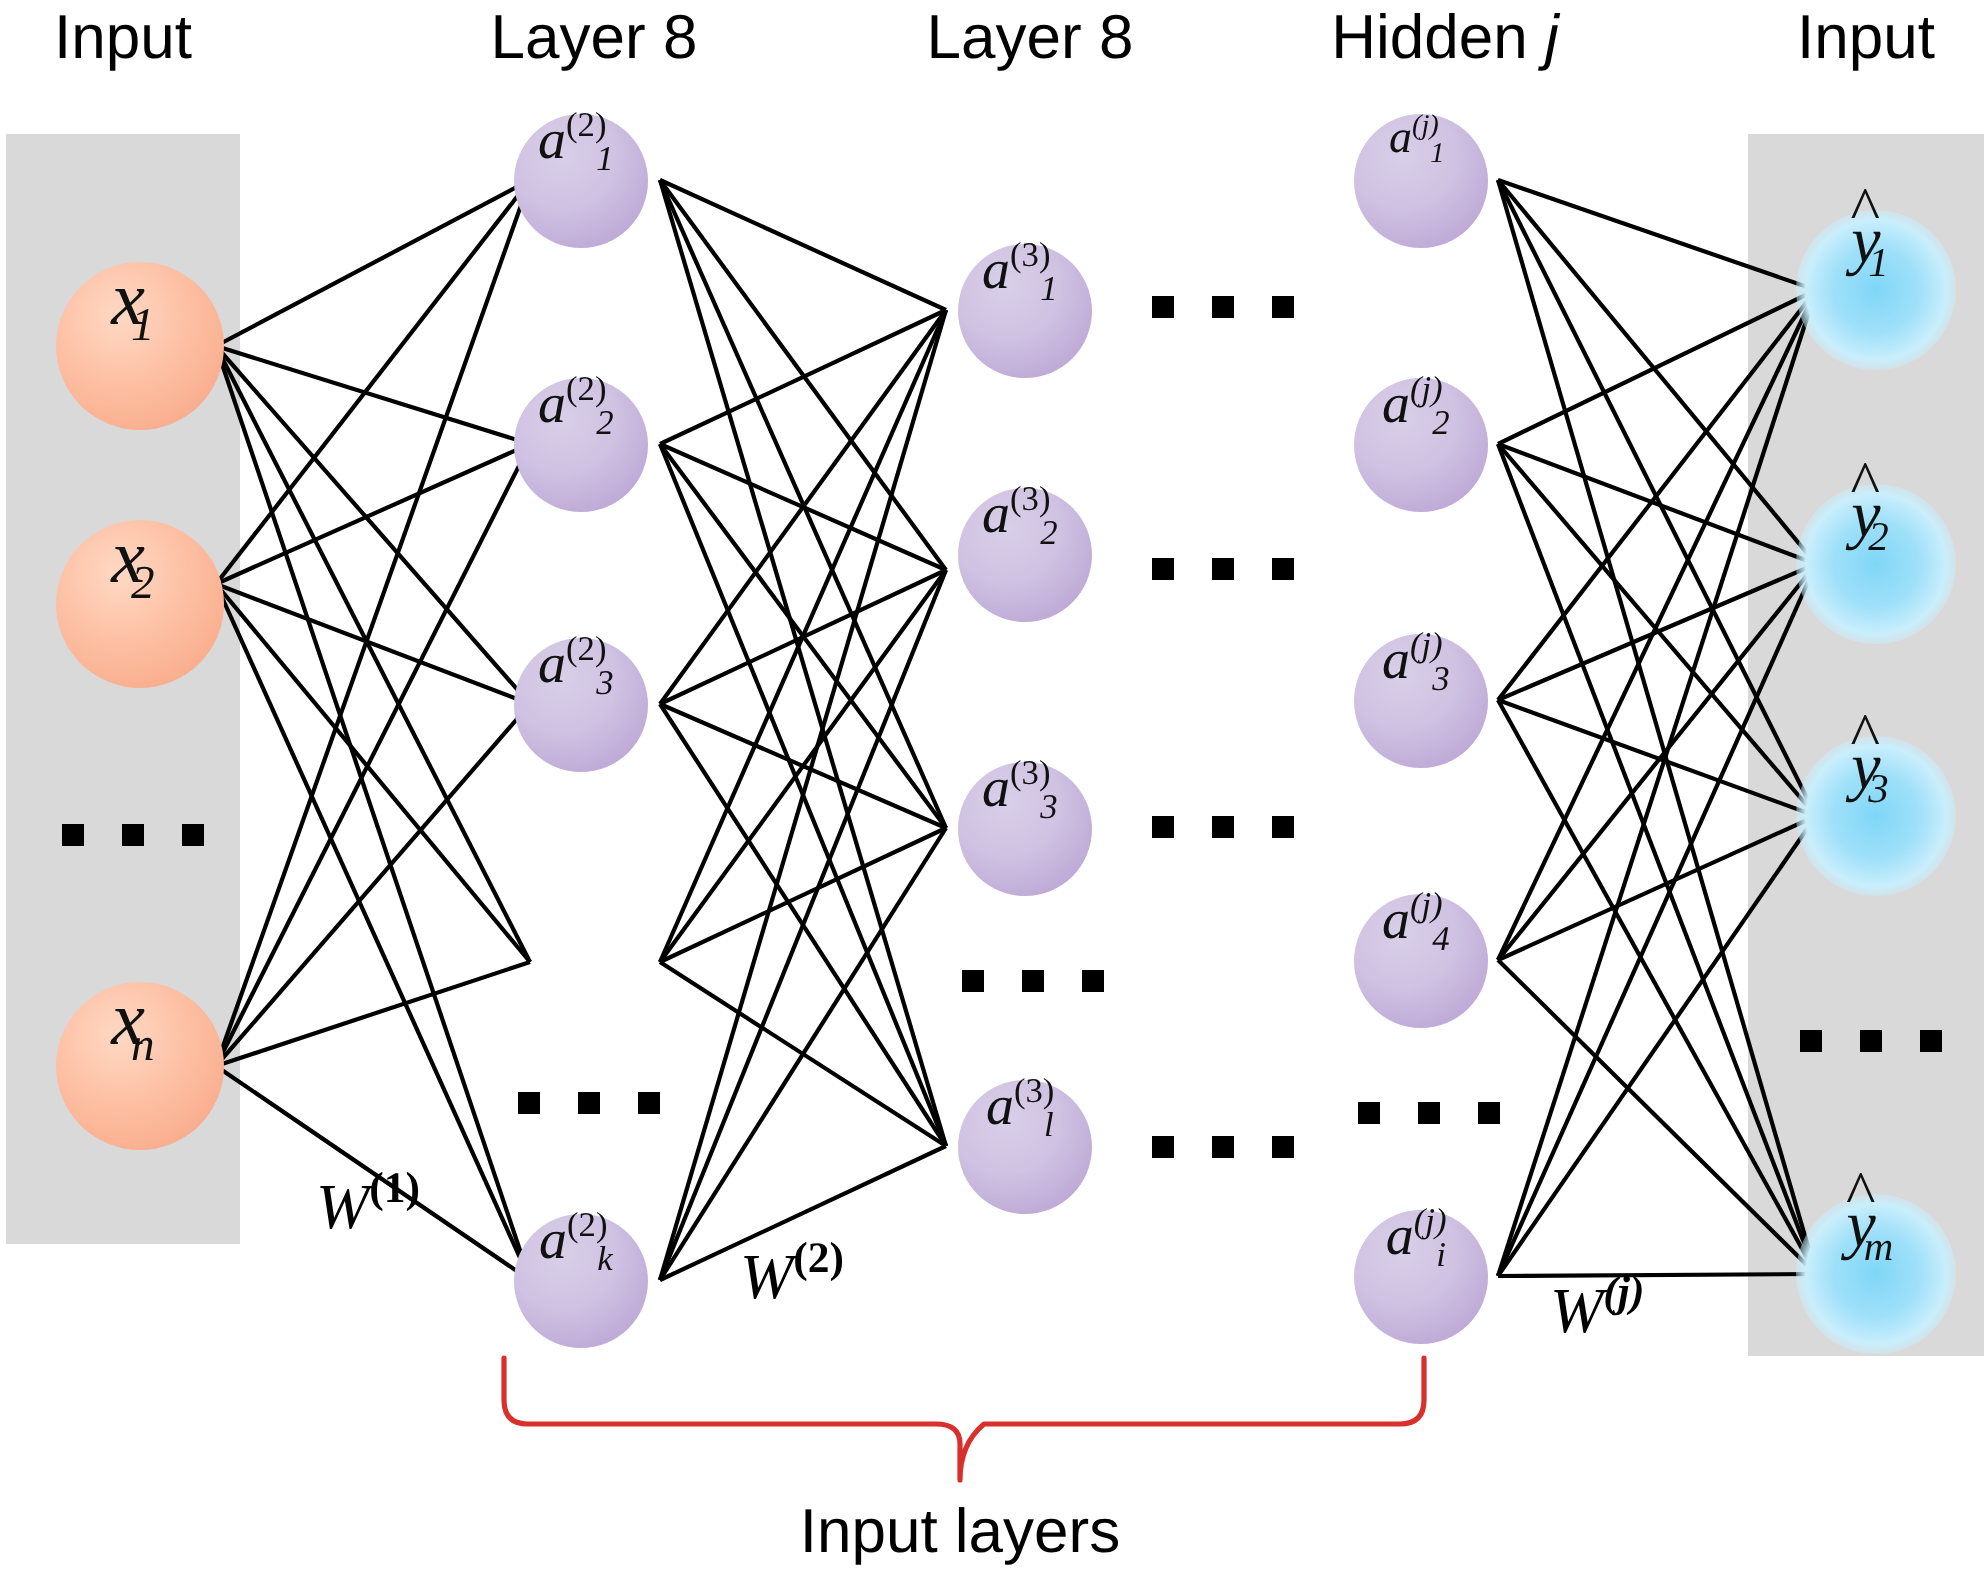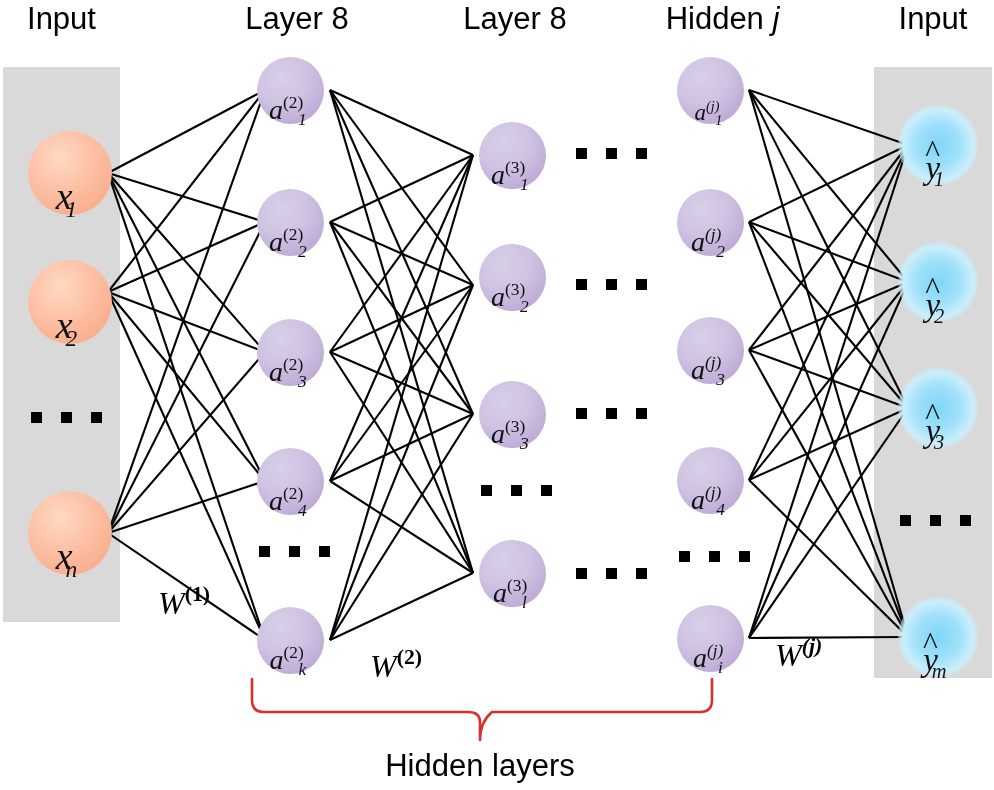--- a/index.html
+++ b/index.html
@@ -37,21 +37,21 @@
     white-space: nowrap;
     line-height: 34px;
   }
   .col-title i {
     font-style: italic;
   }
   .node {
     position: absolute;
     border-radius: 50%;
     display: flex;
-    align-items: flex-end;
+    align-items: flex-start;
     justify-content: center;
     font-family: "Liberation Serif", serif;
     color: #111111;
   }
   .node-in {
     background: radial-gradient(circle at 38% 32%, #ffd9c4 0%, #fdbfa3 45%, #f9ae8e 78%, #f7a98a 100%);
   }
   .node-hid {
     background: radial-gradient(circle at 36% 30%, #d9cfe8 0%, #cfc2e2 42%, #bda9d6 80%, #b49fd0 100%);
   }
@@ -272,25 +272,20 @@
       <span class="sym">a</span><span class="sup">(2)</span><span class="sub">2</span>
     </span>
   </div>
 
   <div class="node node-hid" style="left:257px; top:319px; width:67px; height:67px; font-size:28px;">
     <span class="node-label">
       <span class="sym">a</span><span class="sup">(2)</span><span class="sub">3</span>
     </span>
   </div>
 
-  <div class="node node-hid" style="left:257px; top:448px; width:67px; height:67px; font-size:28px;">
-    <span class="node-label">
-      <span class="sym">a</span><span class="sup">(2)</span><span class="sub">4</span>
-    </span>
-  </div>
 
   <div class="ellipsis" style="left:259px; top:546px;">
     <span></span>
     <span></span>
     <span></span>
   </div>
 
   <div class="node node-hid" style="left:257px; top:607px; width:67px; height:67px; font-size:28px;">
     <span class="node-label">
       <span class="sym">a</span><span class="sup">(2)</span><span class="sub">k</span>
@@ -411,23 +406,23 @@
   <div class="node node-out" style="left:898px; top:597px; width:80px; height:80px; font-size:33px;">
     <span class="node-label">
       <span class="hatwrap"><span class="hat">^</span><span class="sym">y</span></span><span class="sub">m</span>
     </span>
   </div>
 
   <div class="wlabel" style="left:158px; top:585px;">
     <span>W</span><span class="wsup">(1)</span>
   </div>
 
-  <div class="wlabel" style="left:370px; top:648px;">
+  <div class="wlabel" style="left:370px; top:620px;">
     <span>W</span><span class="wsup">(2)</span>
   </div>
 
   <div class="wlabel" style="left:775px; top:637px;">
     <span>W</span><span class="wsup"><i>(j)</i></span>
   </div>
 
-  <div class="hidden-caption" style="left:330px; top:748px; width:300px;">Hidden layers</div>
+  <div class="hidden-caption" style="left:330px; top:748px; width:300px;">Input layers</div>
 
 </div>
 
 </body></html>

